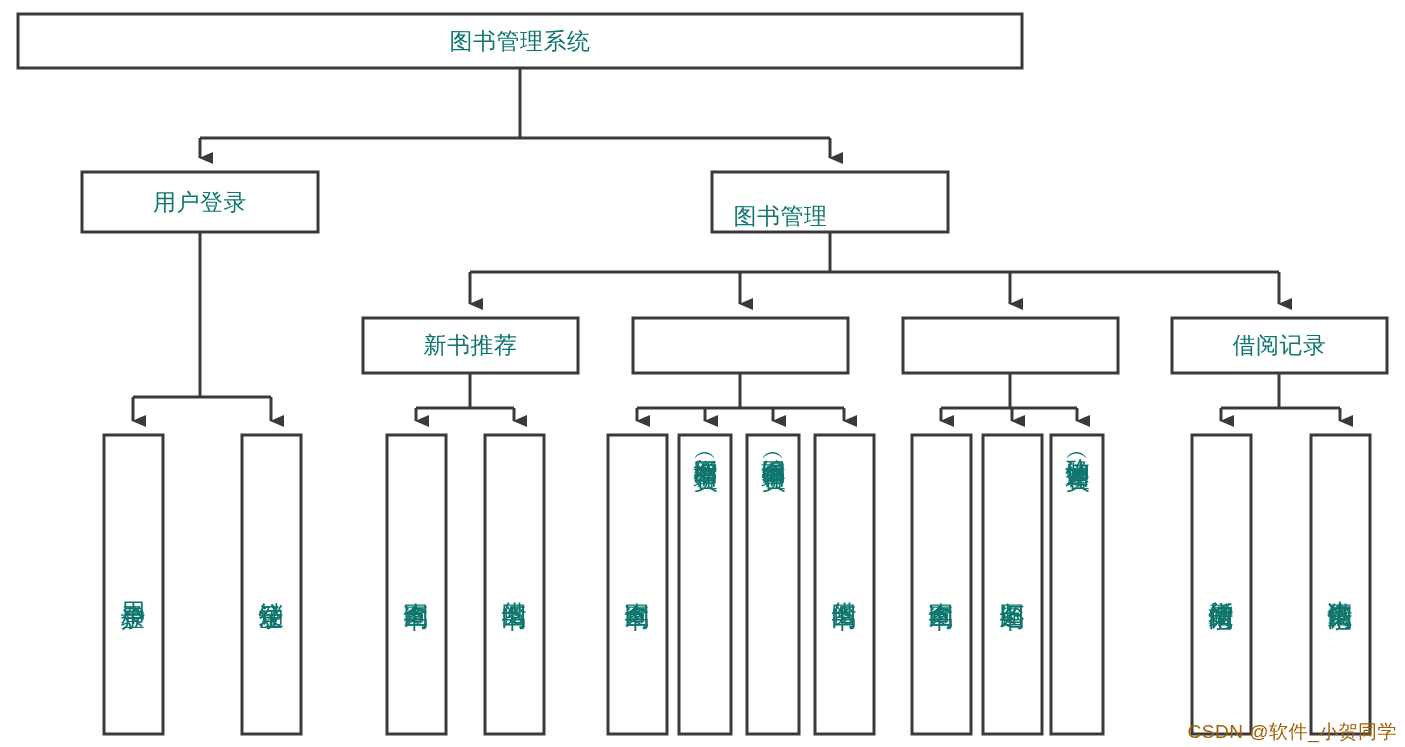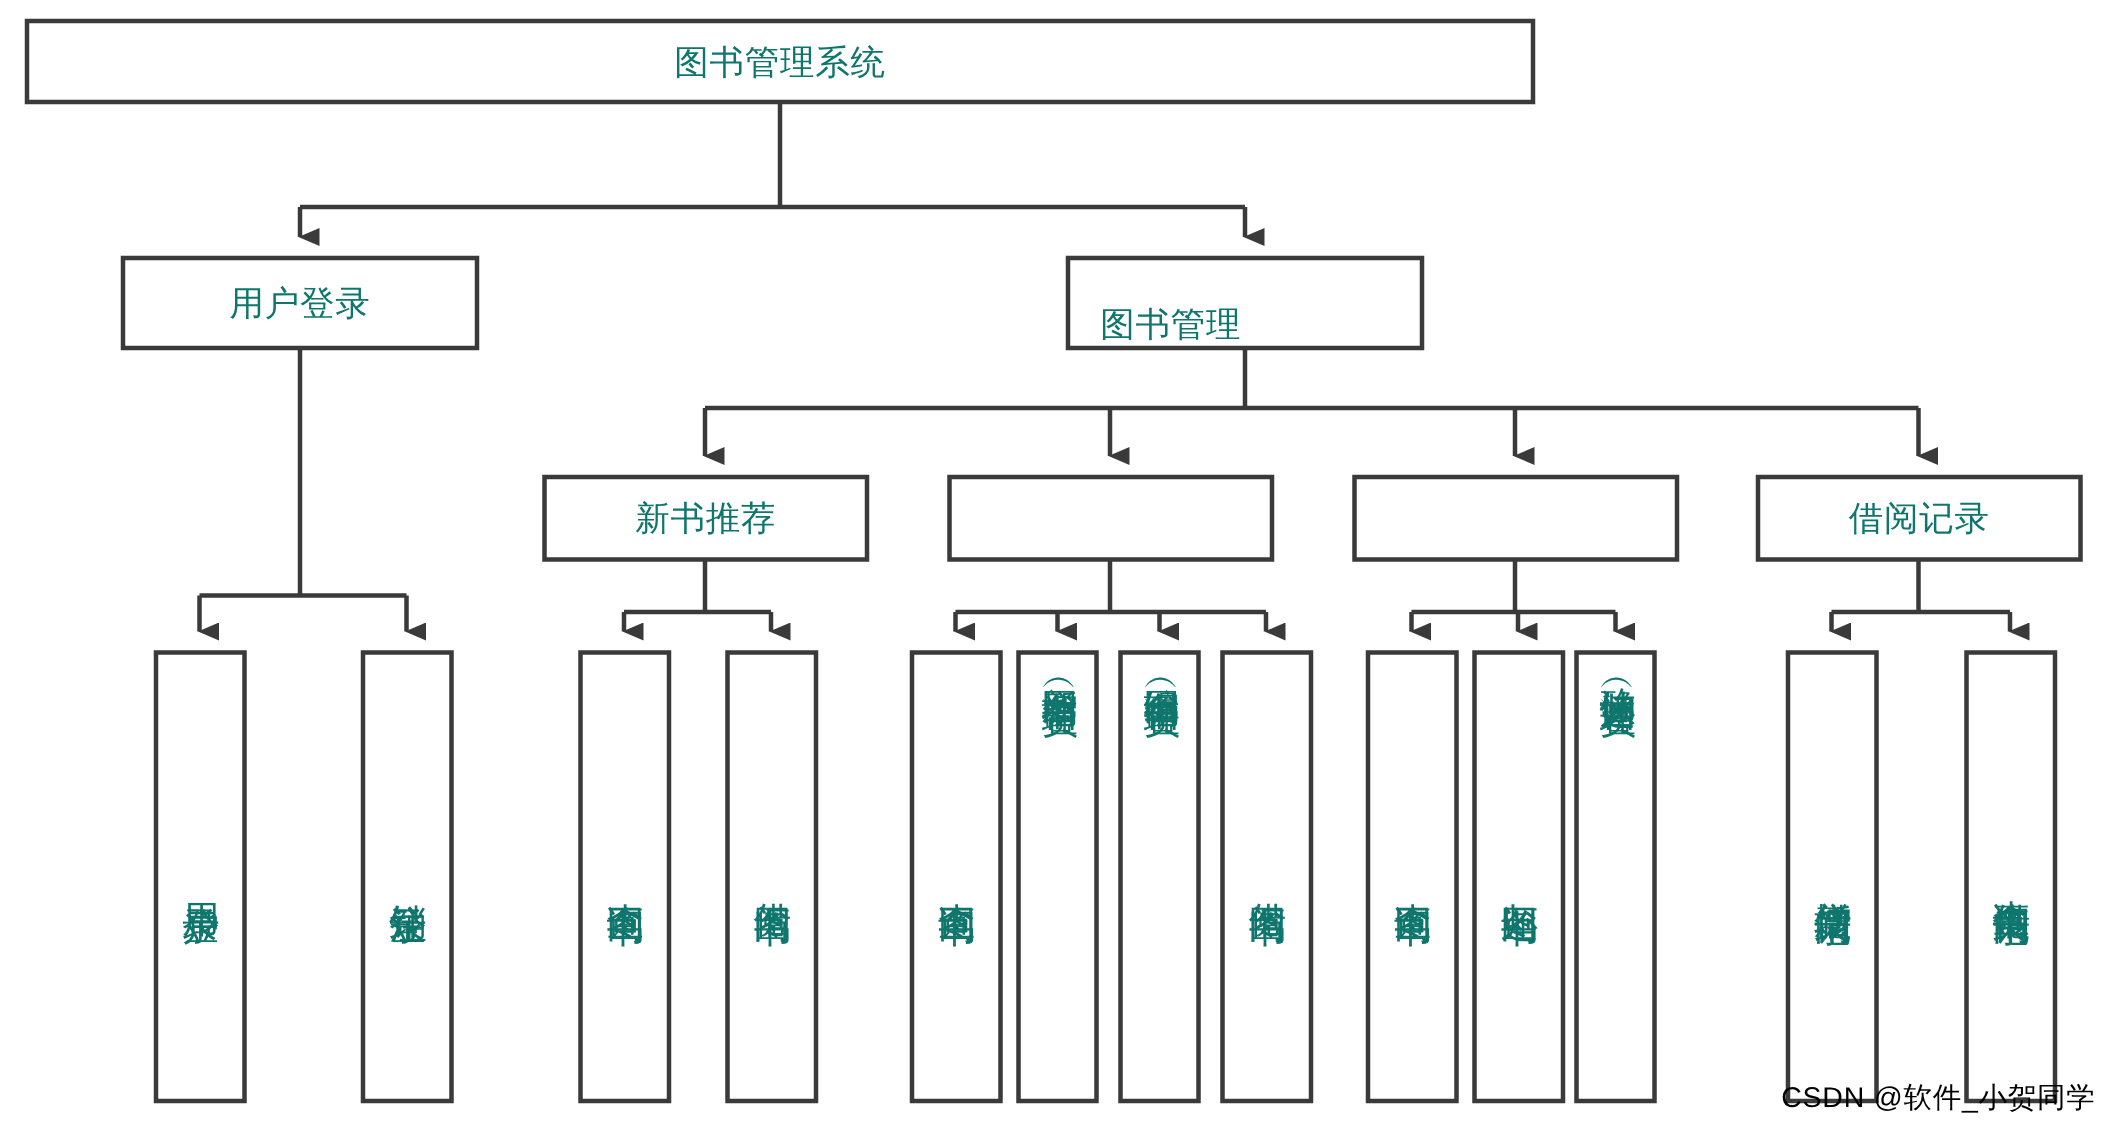--- a/index.html
+++ b/index.html
@@ -70,21 +70,21 @@
   }
   .node-label.vert.top-aligned {
     justify-content: flex-start;
     padding-top: 4px;
   }
   #watermark {
     position: absolute;
     right: 8px;
     bottom: 2px;
     font-size: 19px;
-    color: #000000;
+    color: #a16207;
     font-family: "Liberation Sans", "DejaVu Sans", sans-serif;
     letter-spacing: 0.5px;
     white-space: nowrap;
     margin-left: 20px;
   }
 </style>
 </head>
 <body>
 
 <div id="diagram-root">

